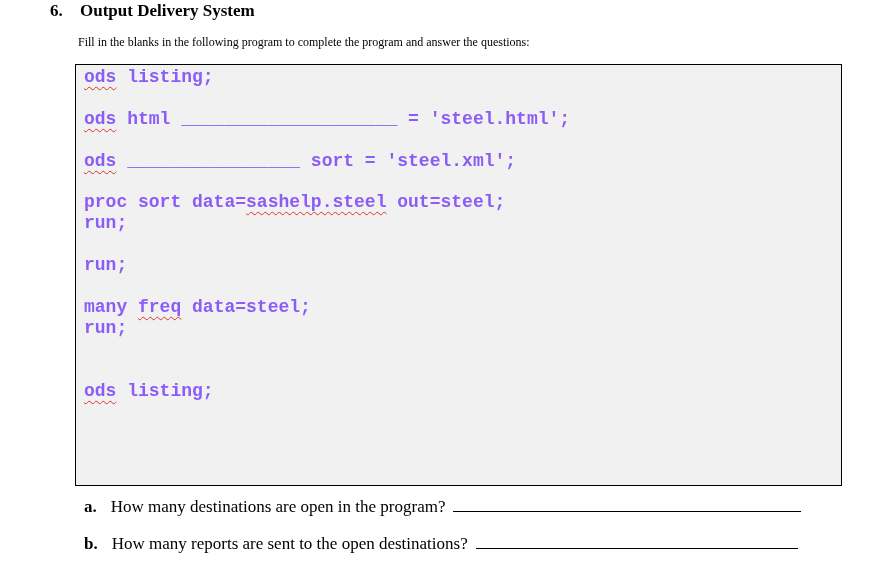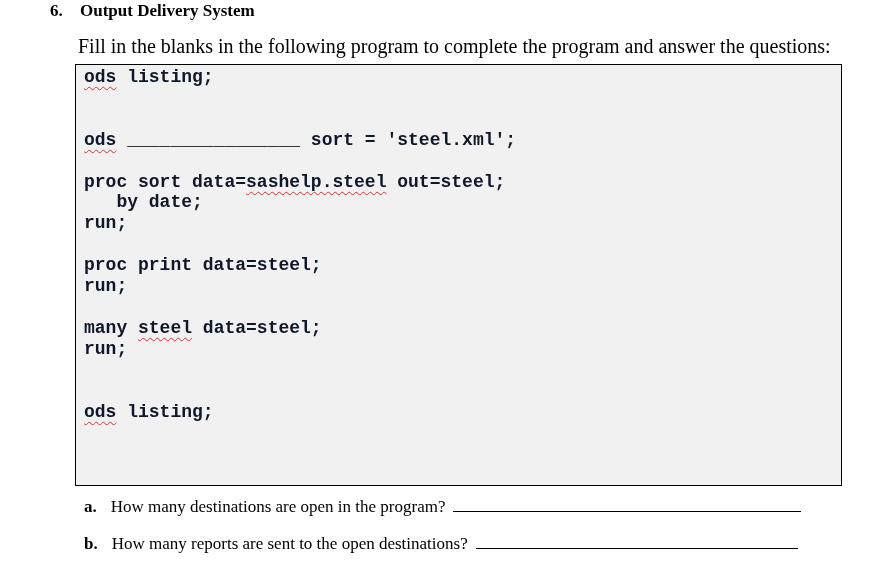--- a/index.html
+++ b/index.html
@@ -19,40 +19,40 @@
     top: 1px;
     font-size: 17px;
     font-weight: bold;
     white-space: nowrap;
   }
   .heading .section-number { display: inline-block; width: 30px; }
   .instructions {
     position: absolute;
     left: 78px;
     top: 35px;
-    font-size: 20px;
+    font-size: 12px;
     white-space: nowrap;
   }
   .code-box {
     position: absolute;
     left: 75px;
     top: 64px;
     width: 767px;
     height: 422px;
     background: var(--code-bg, #f1f1f1);
     border: 1.5px solid #000000;
     overflow: hidden;
   }
   .code-block {
     padding: 2px 0 0 8px;
     font-family: "Liberation Mono", "DejaVu Sans Mono", monospace;
     font-size: 18px;
     font-weight: bold;
     line-height: 20.9px;
-    color: #0f172a;
+    color: #8b5cf6;
   }
   .code-block div { white-space: pre; }
   .wavy {
     text-decoration: underline;
     text-decoration-style: wavy;
     text-decoration-color: var(--red, #d9332b);
     text-decoration-thickness: 1px;
     text-underline-offset: 4px;
     text-decoration-skip-ink: none;
   }
@@ -83,31 +83,30 @@
   <div class="heading">
     <span class="section-number">6.</span><span>Output Delivery System</span>
   </div>
 
   <div class="instructions">Fill in the blanks in the following program to complete the program and answer the questions:</div>
 
   <div class="code-box">
     <div class="code-block">
         <div><span class="wavy">ods</span><span> listing;</span></div>
         <div>&nbsp;</div>
+        <div><span class="wavy">ods</span><span> html </span><span>____________________</span><span> = 'steel.html';</span></div>
         <div>&nbsp;</div>
         <div><span class="wavy">ods</span><span> </span><span>________________</span><span> sort = 'steel.xml';</span></div>
         <div>&nbsp;</div>
         <div><span>proc sort data=</span><span class="wavy">sashelp.steel</span><span> out=steel;</span></div>
-        <div><span>   by date;</span></div>
         <div><span>run;</span></div>
         <div>&nbsp;</div>
-        <div><span>proc print data=steel;</span></div>
         <div><span>run;</span></div>
         <div>&nbsp;</div>
-        <div><span>many </span><span class="wavy">steel</span><span> data=steel;</span></div>
+        <div><span>many </span><span class="wavy">freq</span><span> data=steel;</span></div>
         <div><span>run;</span></div>
         <div>&nbsp;</div>
         <div>&nbsp;</div>
         <div><span class="wavy">ods</span><span> listing;</span></div>
       </div>
   </div>
 
   <div class="question question-a">
     <span class="q-label">a.</span><span>How many destinations are open in the program?</span><span class="answer-line a"></span>
   </div>

